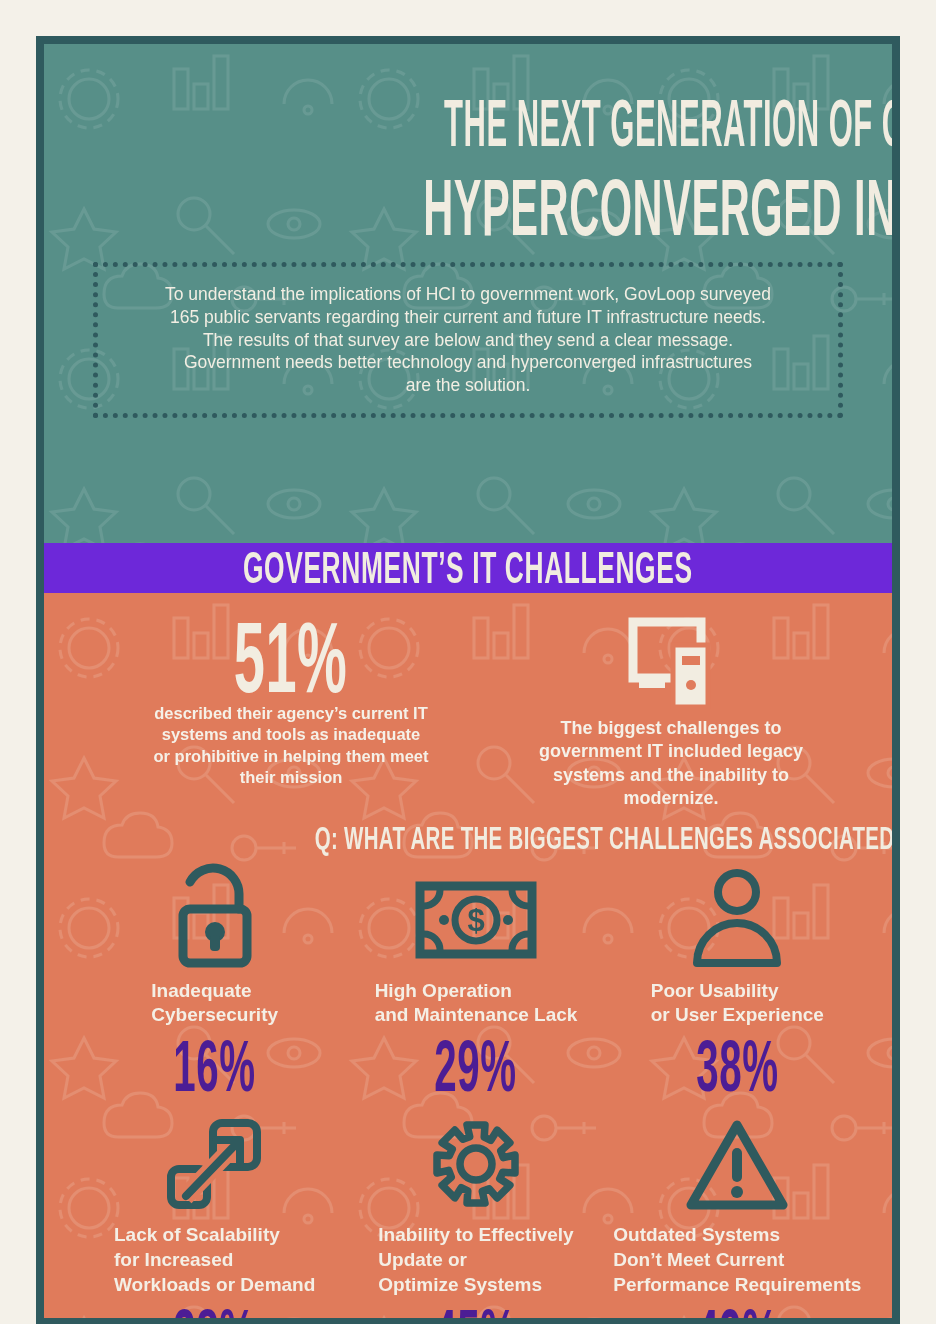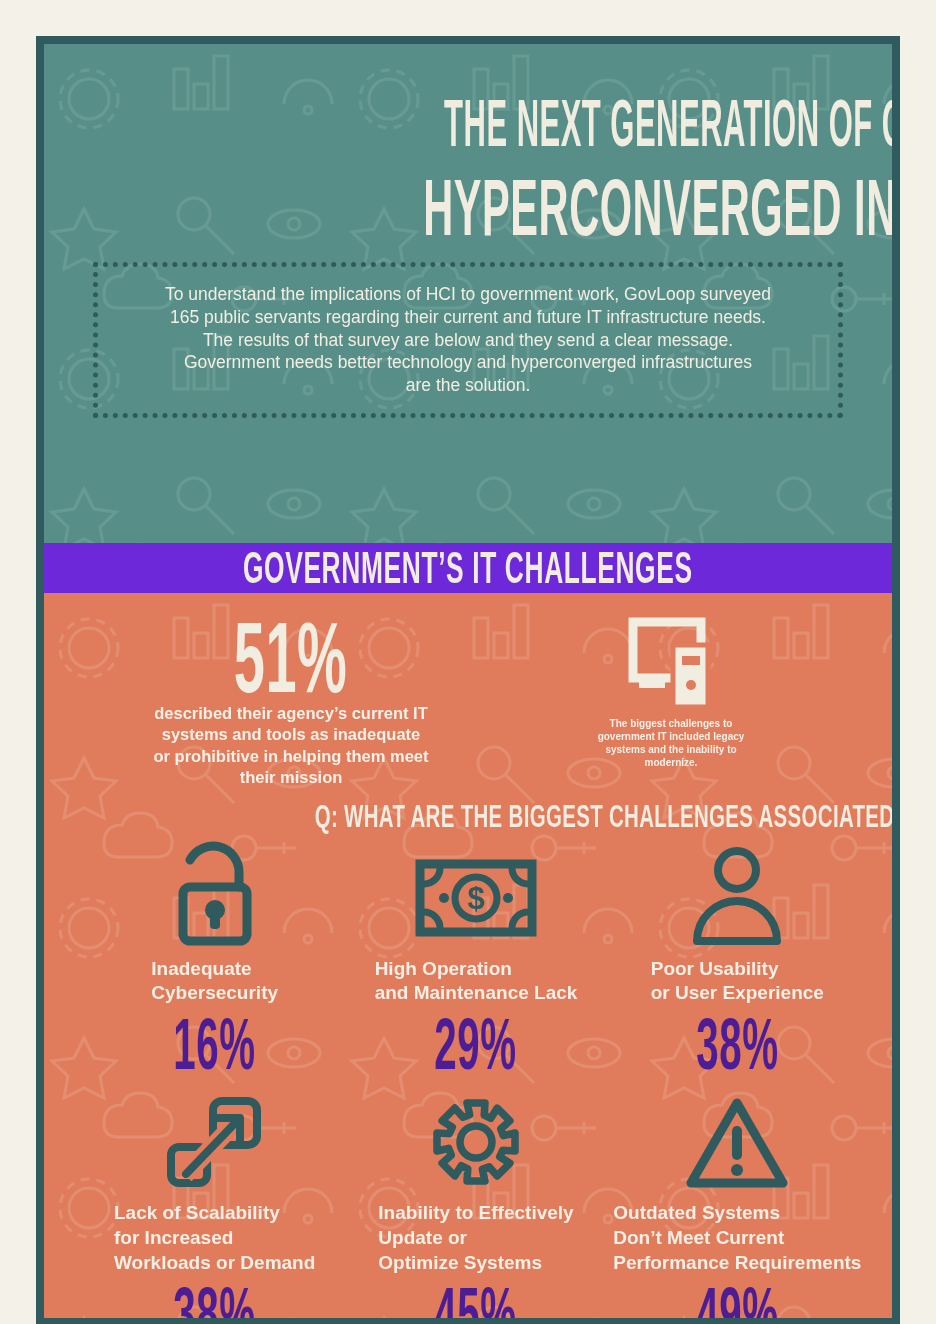--- a/index.html
+++ b/index.html
@@ -53,21 +53,21 @@
   }
   .challenges-content { position:relative; padding-top:24px; }
   .stats-row { display:flex; padding-left:70px; gap:60px;margin-left:7px; }
   .stat-big { width:340px; text-align:center; }
   .big-num { font-size:100px; --sx:0.56; font-weight:bold; color:#f2ede1; line-height:0.8; }
   .stat-desc {
     margin-top:6px; color:#f5f1e8; font-weight:bold;
     font-size:16.5px; line-height:1.3; white-space:pre-line; text-align:center;
   }
   .stat-legacy { width:300px; text-align:center; }
-  .stat-legacy .stat-desc { margin-top:8px; font-size:10px; }
+  .stat-legacy .stat-desc { margin-top:8px; font-size:18px; }
   .question { text-align:center; margin-top:10px; color:#f1ece0; font-weight:bold; }
   .question .cond { font-size:31px; --sx:0.66; letter-spacing:0.5px; }
   .grid {
     display:grid; grid-template-columns:1fr 1fr 1fr;
     padding:6px 24px 0 40px; row-gap:16px;
   }
   .cell { display:flex; flex-direction:column; align-items:center; }
   .icon-box { height:106px; display:flex; align-items:flex-end; justify-content:center; }
   .row2 .icon-box { height:100px; }
   .challenge-label {

